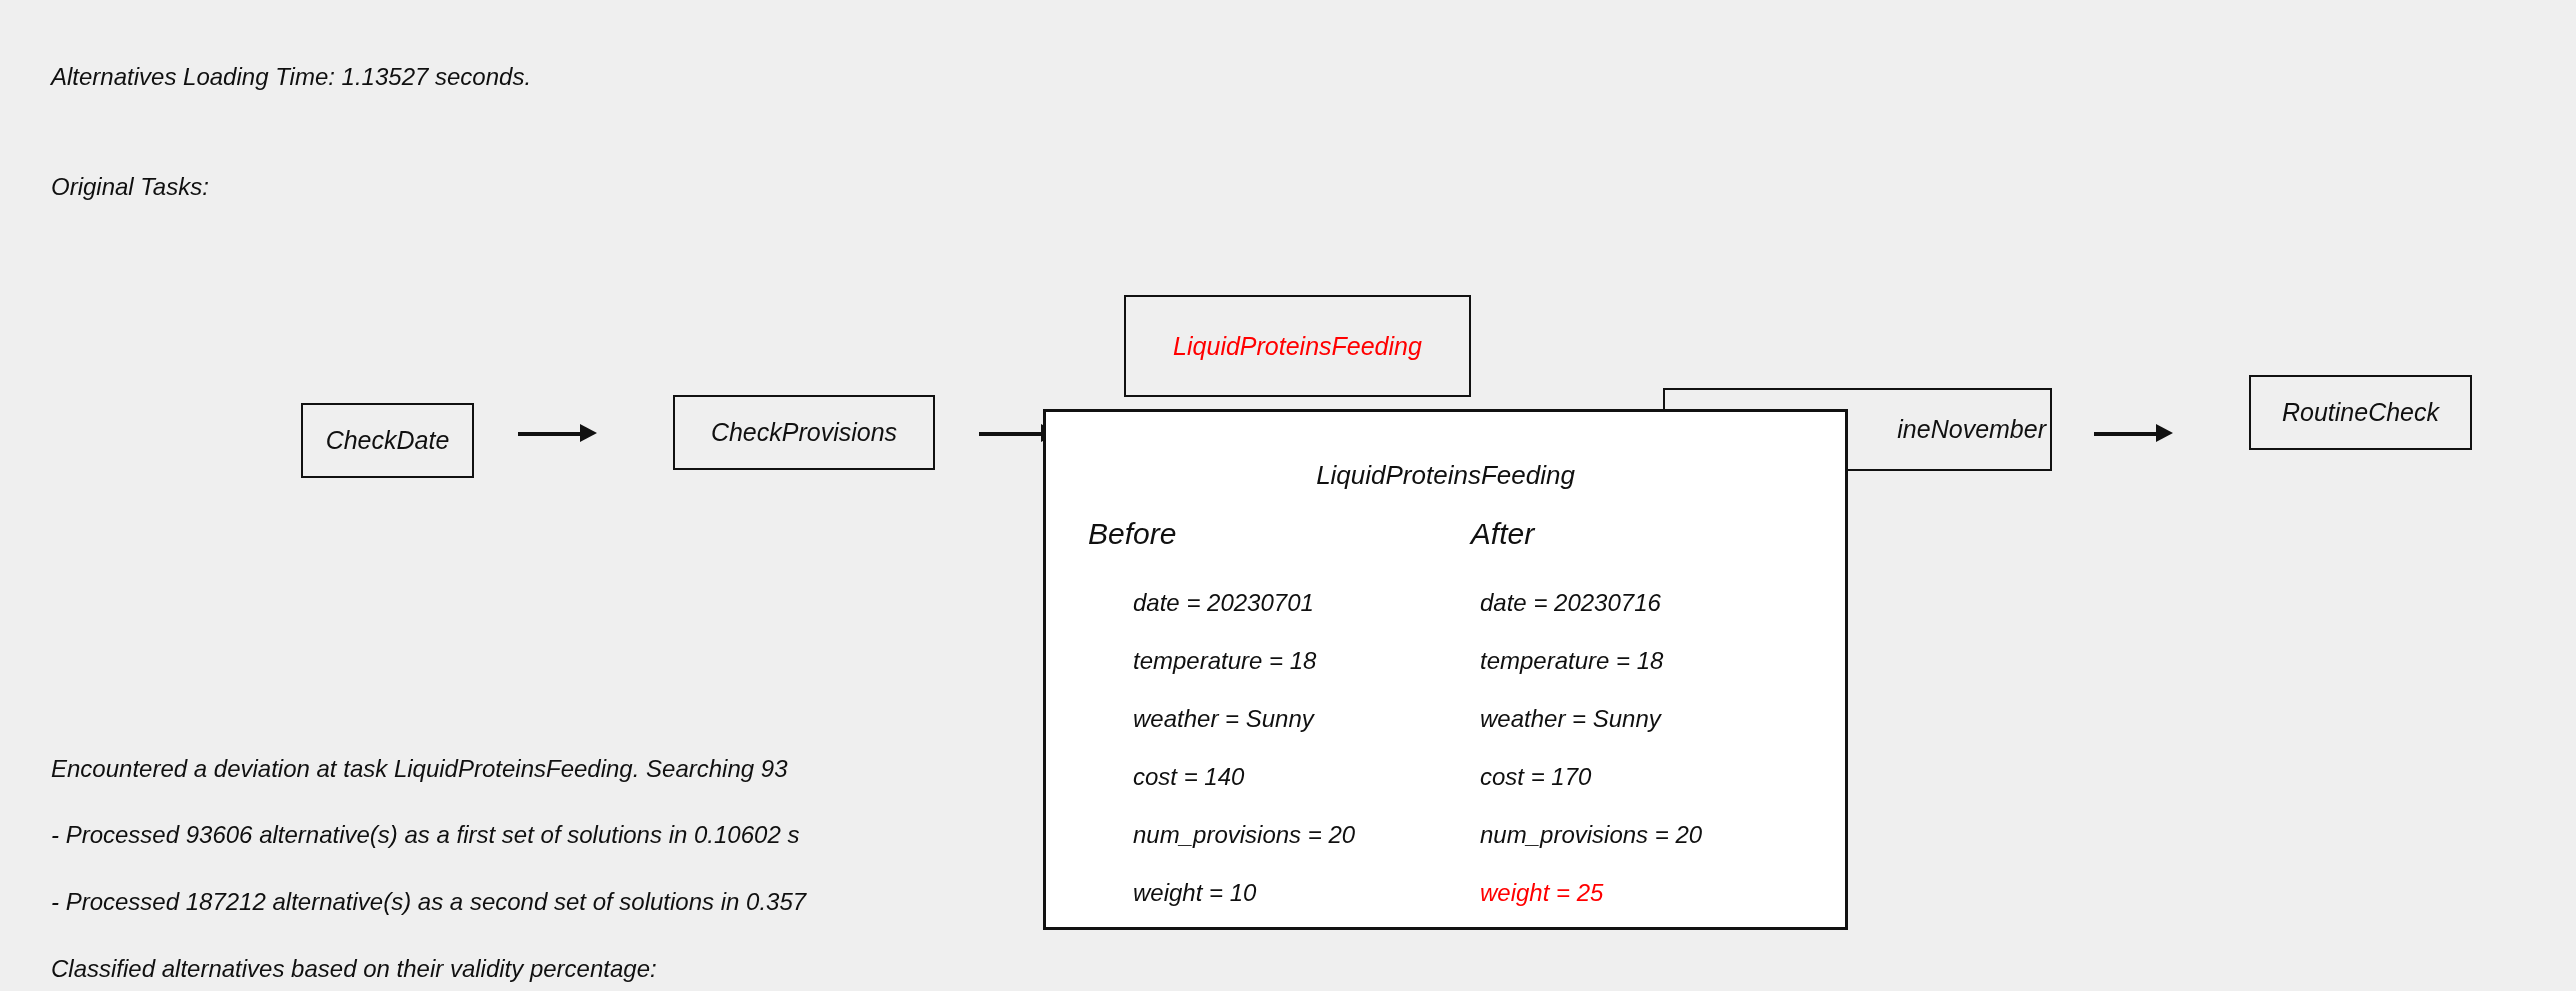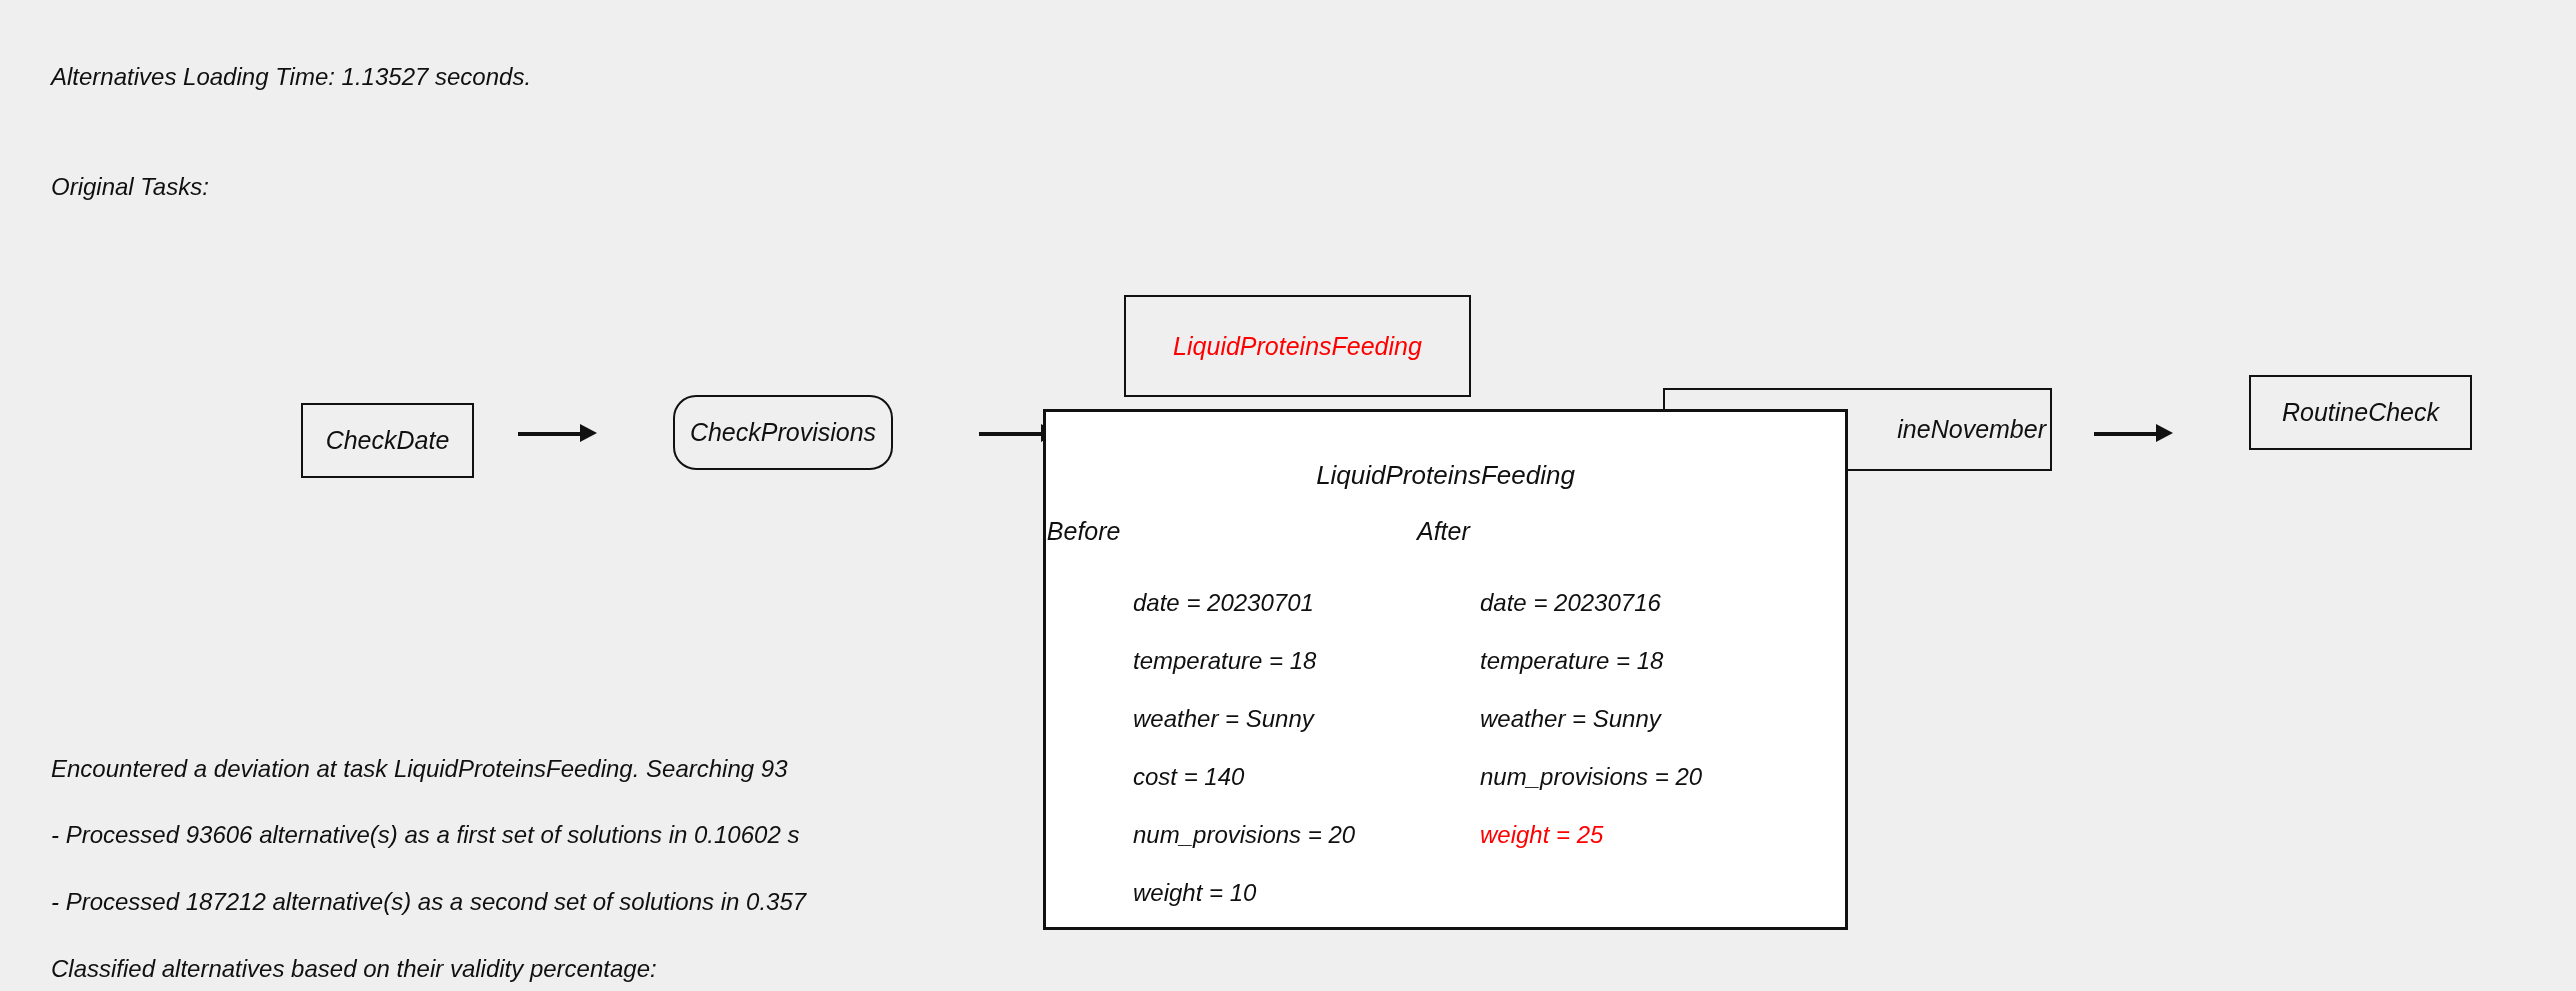--- a/index.html
+++ b/index.html
@@ -87,22 +87,23 @@
     left: 0;
     right: 0;
     top: 48px;
     text-align: center;
     font-size: 26px;
     color: #101010;
   }
   .popup-col-head {
     position: absolute;
     top: 105px;
-    font-size: 25px;
+    font-size: 30px;
     color: #101010;
+    text-align: center;
     width: 171px;
   }
   #head-before { left: 0.8px; }
   #head-after  { left: 371px; }
 
   .popup-rows {
     position: absolute;
     top: 162px;
     font-size: 24px;
     line-height: 58px;
@@ -123,21 +124,21 @@
 
   <div class="task-box" style="left:301px; top:403px; width:173px; height:75px;">
     <span>CheckDate</span>
   </div>
 
   <div class="arrow" style="left:518px; top:418px; width:81px;">
     <div class="shaft" style="width:64px;"></div>
     <div class="head" style="left:62px;"></div>
   </div>
 
-  <div class="task-box" style="left:673px; top:395px; width:220px; height:75px;border-radius:23px;">
+  <div class="task-box" style="left:673px; top:395px; width:262px; height:75px;">
     <span>CheckProvisions</span>
   </div>
 
   <div class="arrow" style="left:979px; top:418px; width:81px;">
     <div class="shaft" style="width:64px;"></div>
     <div class="head" style="left:62px;"></div>
   </div>
 
   <div class="task-box red-text" style="left:1124px; top:295px; width:347px; height:102px;">
     <span>LiquidProteinsFeeding</span>
@@ -171,19 +172,20 @@
         <div class="popup-row">temperature = 18</div>
         <div class="popup-row">weather = Sunny</div>
         <div class="popup-row">cost = 140</div>
         <div class="popup-row">num_provisions = 20</div>
         <div class="popup-row">weight = 10</div>
       </div>
     <div class="popup-rows" id="rows-after">
         <div class="popup-row">date = 20230716</div>
         <div class="popup-row">temperature = 18</div>
         <div class="popup-row">weather = Sunny</div>
+        <div class="popup-row">cost = 170</div>
         <div class="popup-row">num_provisions = 20</div>
         <div class="popup-row changed">weight = 25</div>
       </div>
   </div>
 
 </div>
 
 
 </body></html>

